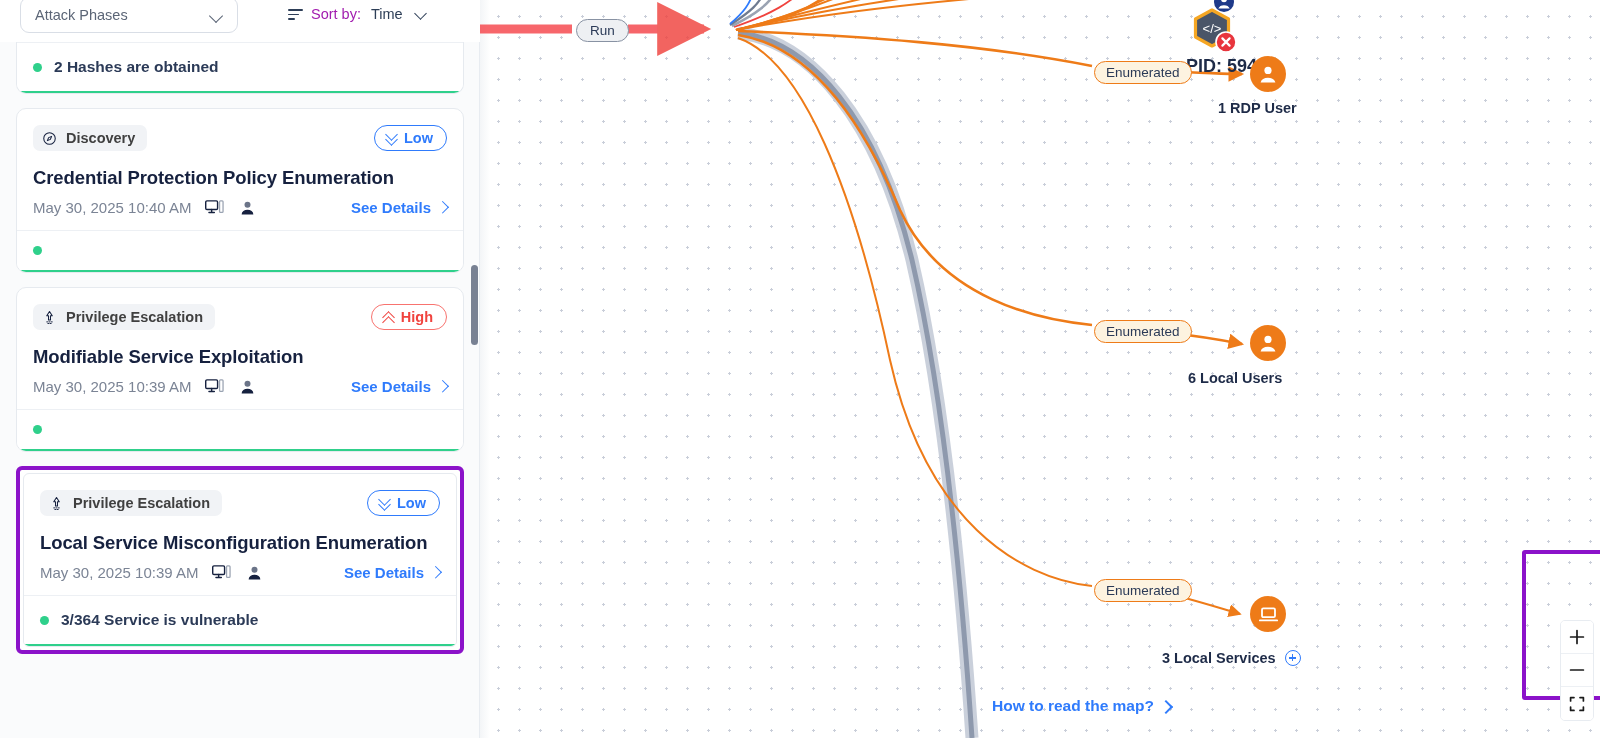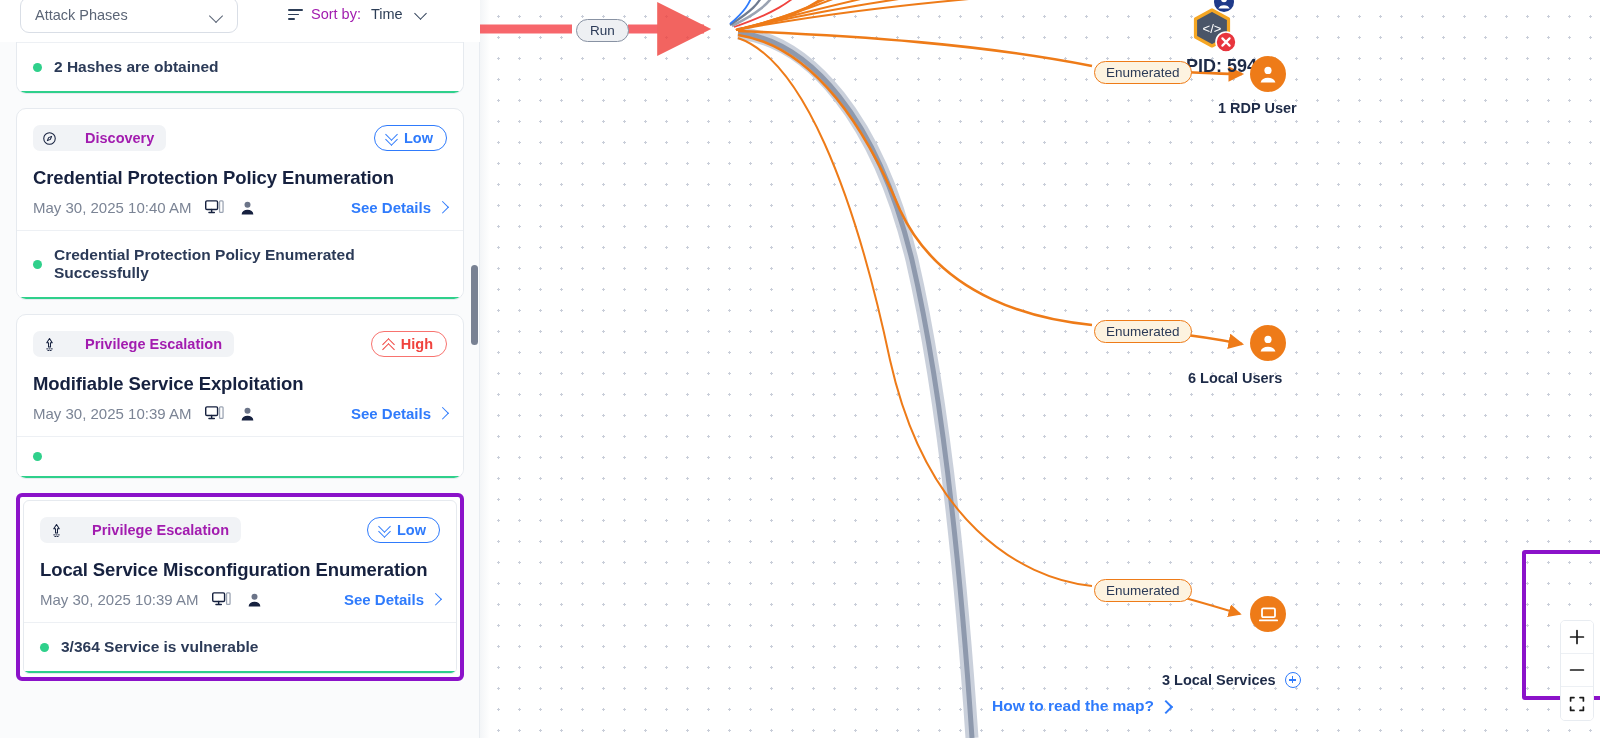--- a/index.html
+++ b/index.html
@@ -90,21 +90,21 @@
     border-radius: 0 0 10px 10px;
     border-top: none;
   }
   .card-body { padding: 16px 16px 14px 16px; }
   .card-top-row { display: flex; align-items: center; justify-content: space-between; }
   .phase-chip {
     display: inline-flex; align-items: center; gap: 9px;
     background: #f1f3f6; border-radius: 7px;
     padding: 5px 12px 5px 9px;
   }
-  .phase-chip .chip-label { font-size: 14.5px; color: #a21caf; font-weight: 600; margin-left: 19px; }
+  .phase-chip .chip-label { font-size: 14.5px; color: #404040; font-weight: 600; }
 
   .sev {
     display: inline-flex; align-items: center; gap: 5px;
     border-radius: 999px; padding: 4px 13px 4px 10px;
     font-size: 14.5px; font-weight: 600;
     background: #ffffff;
   }
   .sev.low { border: 1.4px solid #2f7bfc; color: #2f7bfc; }
   .sev.high { border: 1.4px solid #f8736f; color: #f0433e; }
 
@@ -351,21 +351,20 @@
                 </svg>
               </span>
               <span class="see-details">
                 <span>See Details</span>
                 <span class="arrow-r"></span>
               </span>
             </div>
           </div>
           <div class="card-footer">
             <span class="dot-green"></span>
-            <span class="footer-text">Credential Protection Policy Enumerated Successfully</span>
           </div>
         </div>
       </div>
 
       <div class="card-wrap">
         <div class="card">
           <div class="card-body">
             <div class="card-top-row">
               <div class="phase-chip">
                 <svg width="15" height="15" viewBox="0 0 24 24">
@@ -540,21 +539,21 @@
       <span>6 Local Users</span>
     </div>
 
     <div class="node-badge-pill" style="left:614px; top:579px;">Enumerated</div>
     <div class="ent-node" style="left:770px; top:596px;">
       <svg width="21" height="21" viewBox="0 0 22 22">
         <rect x="4.2" y="4.6" width="13.6" height="9.2" rx="1.3" fill="none" stroke="#ffffff" stroke-width="1.9"></rect>
         <path d="M2 17.2 h18" stroke="#ffffff" stroke-width="2" stroke-linecap="round"></path>
       </svg>
     </div>
-    <div class="ent-label" style="left:682px; top:672px;">
+    <div class="ent-label" style="left:682px; top:650px;">
       <span>3 Local Services</span>
       <span class="plus-circle"></span>
     </div>
 
     <div class="highlight-box"></div>
 
     <div class="howto">
       <span>How to read the map?</span>
       <span class="arrow-r"></span>
     </div>

